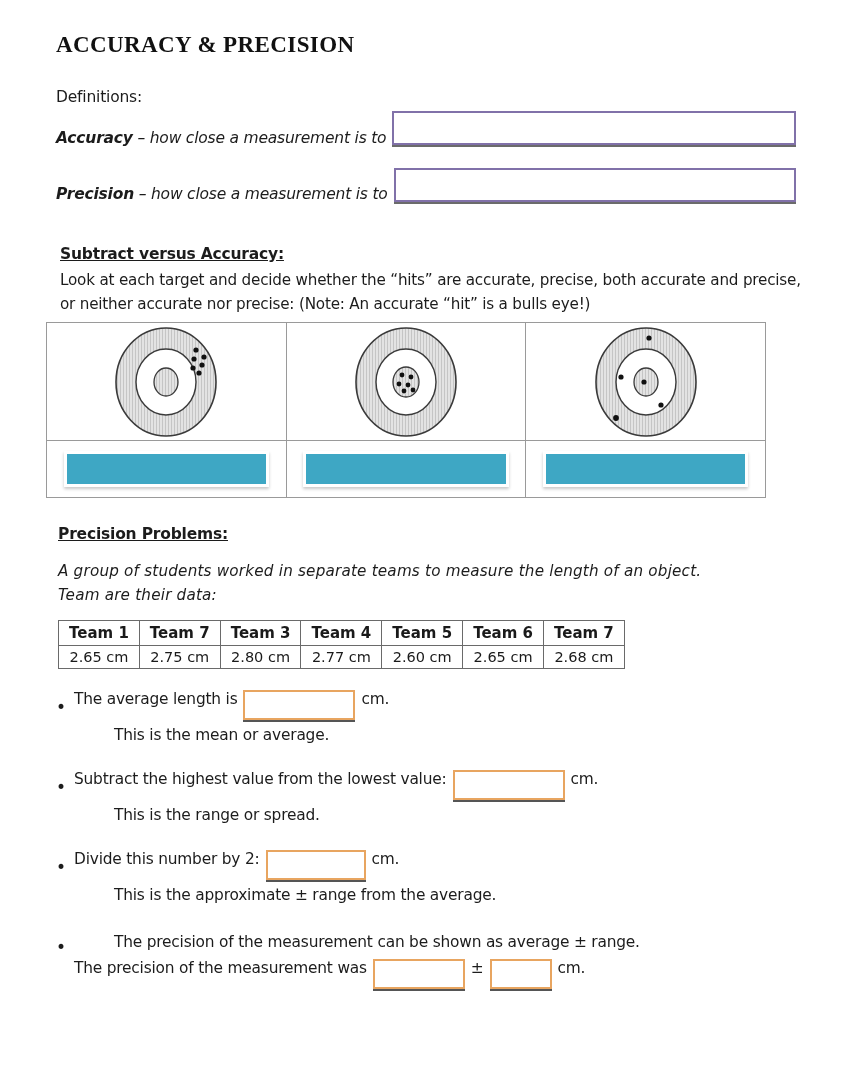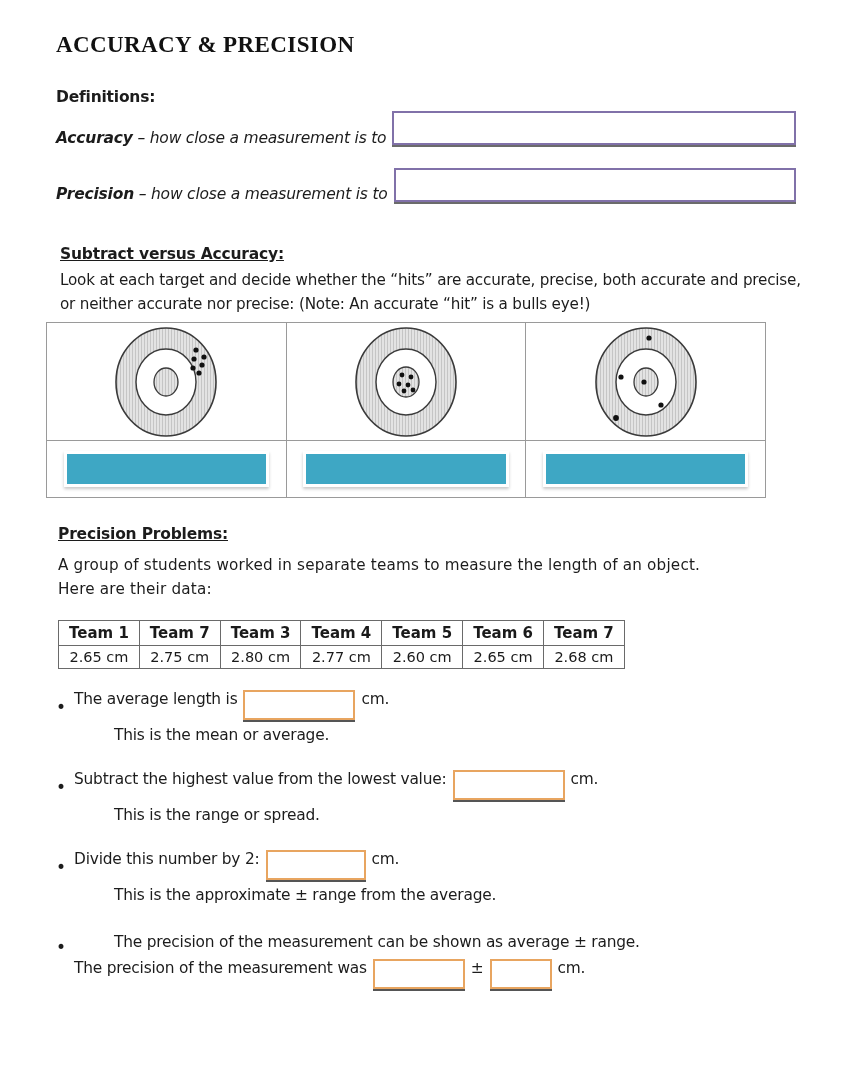--- a/index.html
+++ b/index.html
@@ -30,21 +30,21 @@
   
   .ctext {
     font-family: "DejaVu Sans", sans-serif;
     font-size: 15.5px;
     color: #1c1c1c;
     letter-spacing: -0.2px;
   }
 
   
   .defs { position: absolute; left: 56px; top: 88px; width: 740px; }
-  .def-head { font-weight: bold; font-size: 15.5px; margin-bottom: 7px; }
+  .def-head { font-weight: normal; font-size: 15.5px; margin-bottom: 7px; }
   .def-row {
     display: flex; align-items: flex-end;
     height: 34px;
   }
   .def-row .lead { white-space: nowrap; font-style: italic; }
   .def-row.second { margin-top: 22px; }
 
   .ansbox-purple {
     border: 2.5px solid #8171a9;
     background: #ffffff;
@@ -89,21 +89,21 @@
     width: 86%; height: 36px;
     background: #3ea7c4;
     border: 3px solid #ffffff;
     box-shadow: 0 2px 3px rgba(0,0,0,0.22);
   }
   .target-svg { display: block; }
 
   
   .pp { position: absolute; left: 58px; top: 525px; width: 760px; }
   .pp-head { font-weight: bold; text-decoration: underline; font-size: 15.5px; }
-  .pp-body { margin-top: 10px; line-height: 1.6; font-size: 15.2px; letter-spacing: 0.2px; }
+  .pp-body { margin-top: 16px; line-height: 1.6; font-size: 15.2px; letter-spacing: 0.2px; font-style: italic; }
 
   
   .dtable {
     position: absolute;
     left: 58px; top: 620px;
     border-collapse: collapse;
     font-size: 14.5px;
   }
   .dtable td, .dtable th {
     border: 1px solid #6a6a6a;
@@ -243,21 +243,21 @@
         <div class="bluebar"></div>
       </div>
     </div>
 
   </div>
 
   <div class="pp">
     <div class="pp-head ctext">Precision Problems:</div>
     <div class="pp-body ctext">
       <div>A group of students worked in separate teams to measure the length of an object.</div>
-      <div>Here are their data:</div>
+      <div>Team are their data:</div>
     </div>
   </div>
 
   <table class="dtable">
     <tbody>
         <tr>
       <th>Team 1</th>
       <th>Team 7</th>
       <th>Team 3</th>
       <th>Team 4</th>

